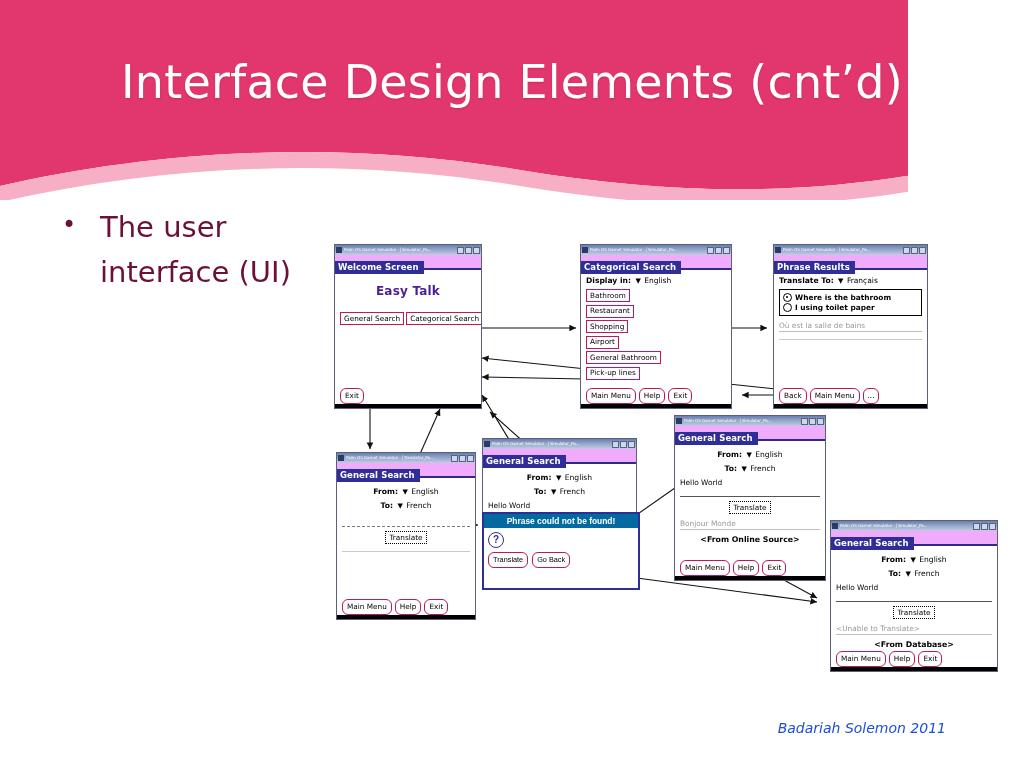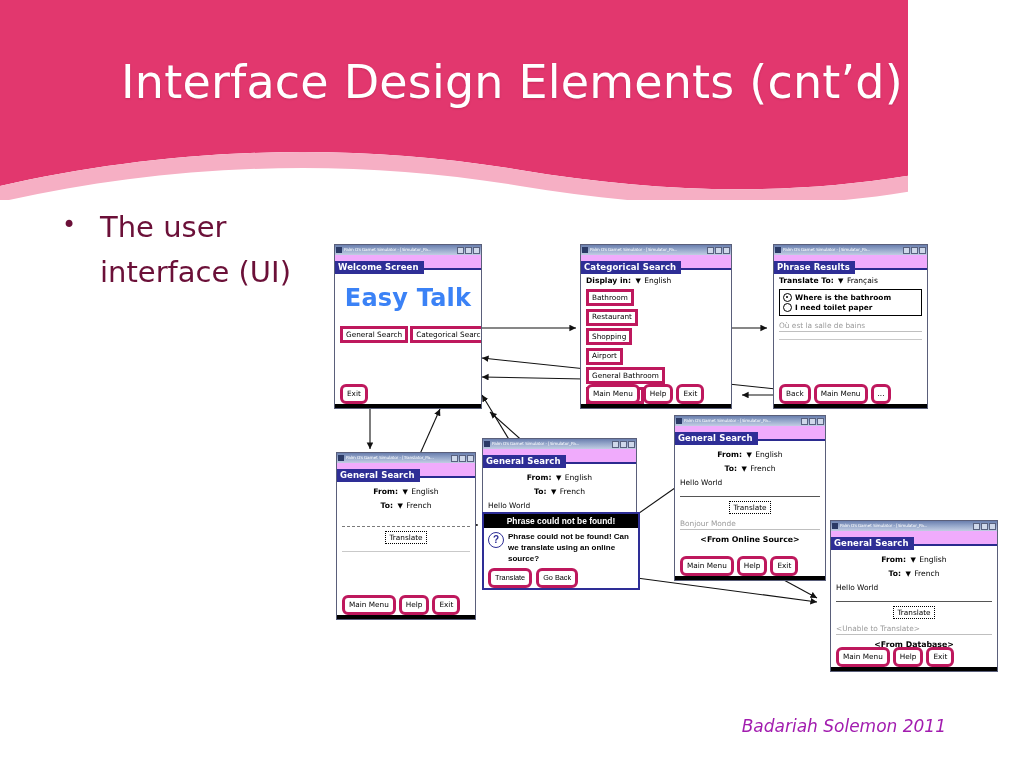--- a/index.html
+++ b/index.html
@@ -64,22 +64,22 @@
   #bullet-block .bullet-text {
     display: block;
     margin-left: 38px;
   }
 
   
   #footer-credit {
     position: absolute;
     right: 78px;
     bottom: 32px;
-    color: #a21caf;
-    font-size: 17px;
+    color: #1d4ed8;
+    font-size: 14px;
     font-style: italic;
     font-family: "DejaVu Sans", sans-serif;
   }
 
   
   #diagram {
     position: absolute;
     left: 330px;
     top: 240px;
     width: 690px;
@@ -166,30 +166,30 @@
     position: relative;
     padding: 4px 5px;
     font-size: 7.5px;
     color: #000000;
     height: calc(100% - 15px);
     box-sizing: border-box;
   }
 
   .big-app-title {
     text-align: center;
-    color: #3b82f6;
-    font-size: 24px;
+    color: #4c1d95;
+    font-size: 12px;
     font-weight: bold;
     margin-top: 10px;
     letter-spacing: 0.2px;
   }
 
   .pbtn {
     display: inline-block;
-    border: 3px solid #be185d;
+    border: 1px solid #be185d;
     background: #ffffff;
     padding: 0.5px 3px;
     font-size: 7.3px;
     color: #000;
     white-space: nowrap;
     line-height: 10px;
   }
   .pbtn-round {
     border-radius: 6px;
     padding: 2px 4px;
@@ -286,21 +286,21 @@
   }
 
   
   .palm-dialog {
     position: absolute;
     border: 2px solid #2e2e96;
     background: #ffffff;
     box-sizing: border-box;
   }
   .dlg-title {
-    background: #000000;
+    background: #0369a1;
     color: #ffffff;
     font-size: 8.4px;
     font-weight: bold;
     text-align: center;
     padding: 2px 0;
     line-height: 10px;
   }
   .dlg-body {
     display: flex;
     padding: 4px 4px 2px 4px;
@@ -478,21 +478,21 @@
             <span class="caret">▼</span>
             <span>Français</span>
           </div>
           <div class="radio-box">
             <div class="radio-line">
               <span class="radio-mark on"></span>
               <span>Where is the bathroom</span>
             </div>
             <div class="radio-line">
               <span class="radio-mark"></span>
-              <span>I need toilet paper</span>
+              <span>I using toilet paper</span>
             </div>
           </div>
           <div class="grey-line">Où est la salle de bains</div>
           <div class="rule-light"></div>
           <div class="bottom-bar">
             <span class="pbtn pbtn-round">Back</span>
             <span class="pbtn pbtn-round">Main Menu</span>
             <span class="pbtn pbtn-round">...</span>
           </div>
         </div>
@@ -568,21 +568,20 @@
           <div class="plain-line">Hello World</div>
         </div>
         <div class="palm-footbar"></div>
       </div>
     </div>
 
     <div class="palm-dialog" style="left:152px; top:272px; width:158px; height:78px;">
       <div class="dlg-title">Phrase could not be found!</div>
       <div class="dlg-body">
         <div class="dlg-icon">?</div>
-        <div class="dlg-msg">Phrase could not be found! Can we translate using an online source?</div>
       </div>
       <div class="dlg-btns">
         <span class="pbtn pbtn-round">Translate</span>
         <span class="pbtn pbtn-round">Go Back</span>
       </div>
     </div>
 
     <div class="palm-win" style="left:344px; top:175px; width:152px; height:166px;">
       <div class="win-titlebar">
         <span class="win-ico"></span>

